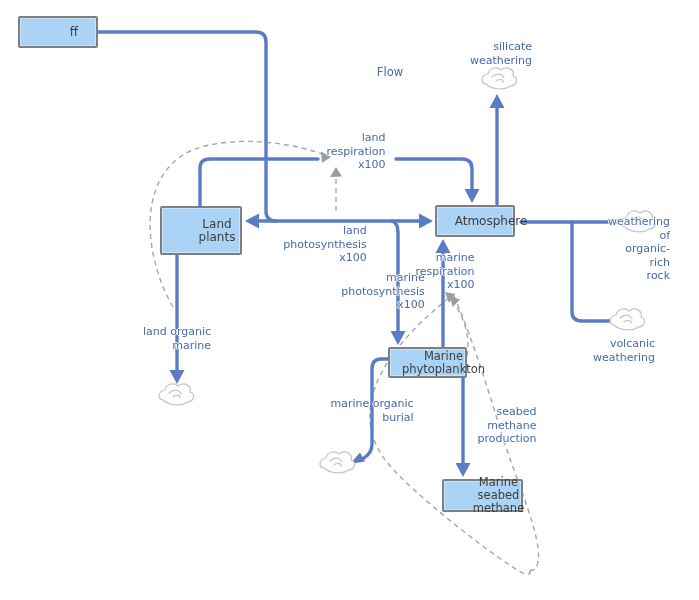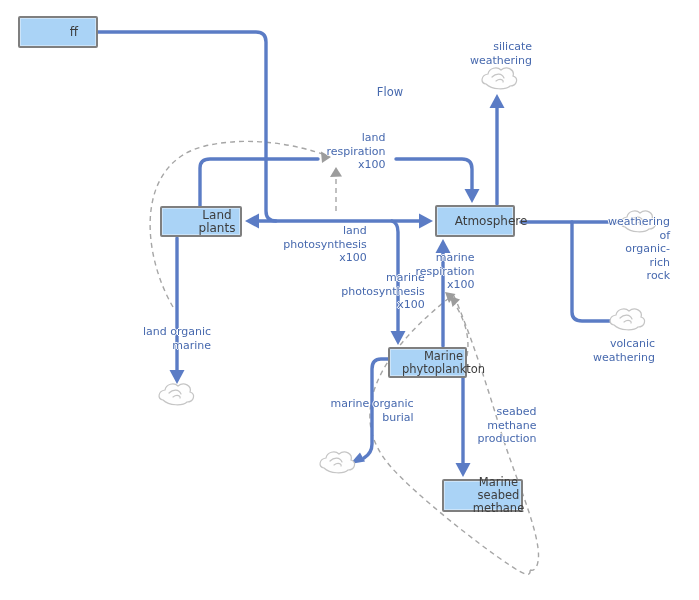--- a/index.html
+++ b/index.html
@@ -97,36 +97,36 @@
         <path d="M -13 5 C -19 4 -18 -4 -11 -5 C -10 -11 -2 -13 2 -9 C 8 -14 16 -9 14 -3 C 20 -1 18 7 11 7 C 7 11 -7 11 -13 5 Z"></path>
         <path fill="none" d="M -7 -2 C -3 -6 3 -6 5 -1"></path>
           <path fill="none" d="M -3 2 C 1 -1 5 1 4 3"></path>
       </g>
     </g>
   </svg>
 
   <div class="stock" style="left:18px;top:16px;width:80px;height:32px;font-size:12px;">
     <span>ff</span>
   </div>
-  <div class="stock" style="left:160px;top:206px;width:82px;height:31px;font-size:12px;">
+  <div class="stock" style="left:160px;top:206px;width:82px;height:49px;font-size:12px;">
     <span>Land plants</span>
   </div>
   <div class="stock" style="left:435px;top:205px;width:80px;height:32px;font-size:12px;align-items:center;">
     <span>Atmosphere</span>
   </div>
   <div class="stock" style="left:388px;top:347px;width:79px;height:31px;">
     <span>Marine
 phytoplankton</span>
   </div>
   <div class="stock" style="left:442px;top:479px;width:81px;height:33px;">
     <span>Marine seabed
 methane</span>
   </div>
 
-  <div class="tool-label" style="left:390px;top:65px;margin-top:20px;">Flow</div>
+  <div class="tool-label" style="left:390px;top:65px;">Flow</div>
 
   <div class="flabel" style="left:356px;top:131px;">land
 respiration
 x100</div>
   <div class="flabel" style="left:325px;top:224px;">land
 photosynthesis
 x100</div>
   <div class="flabel" style="left:383px;top:271px;">marine
 photosynthesis
 x100</div>

